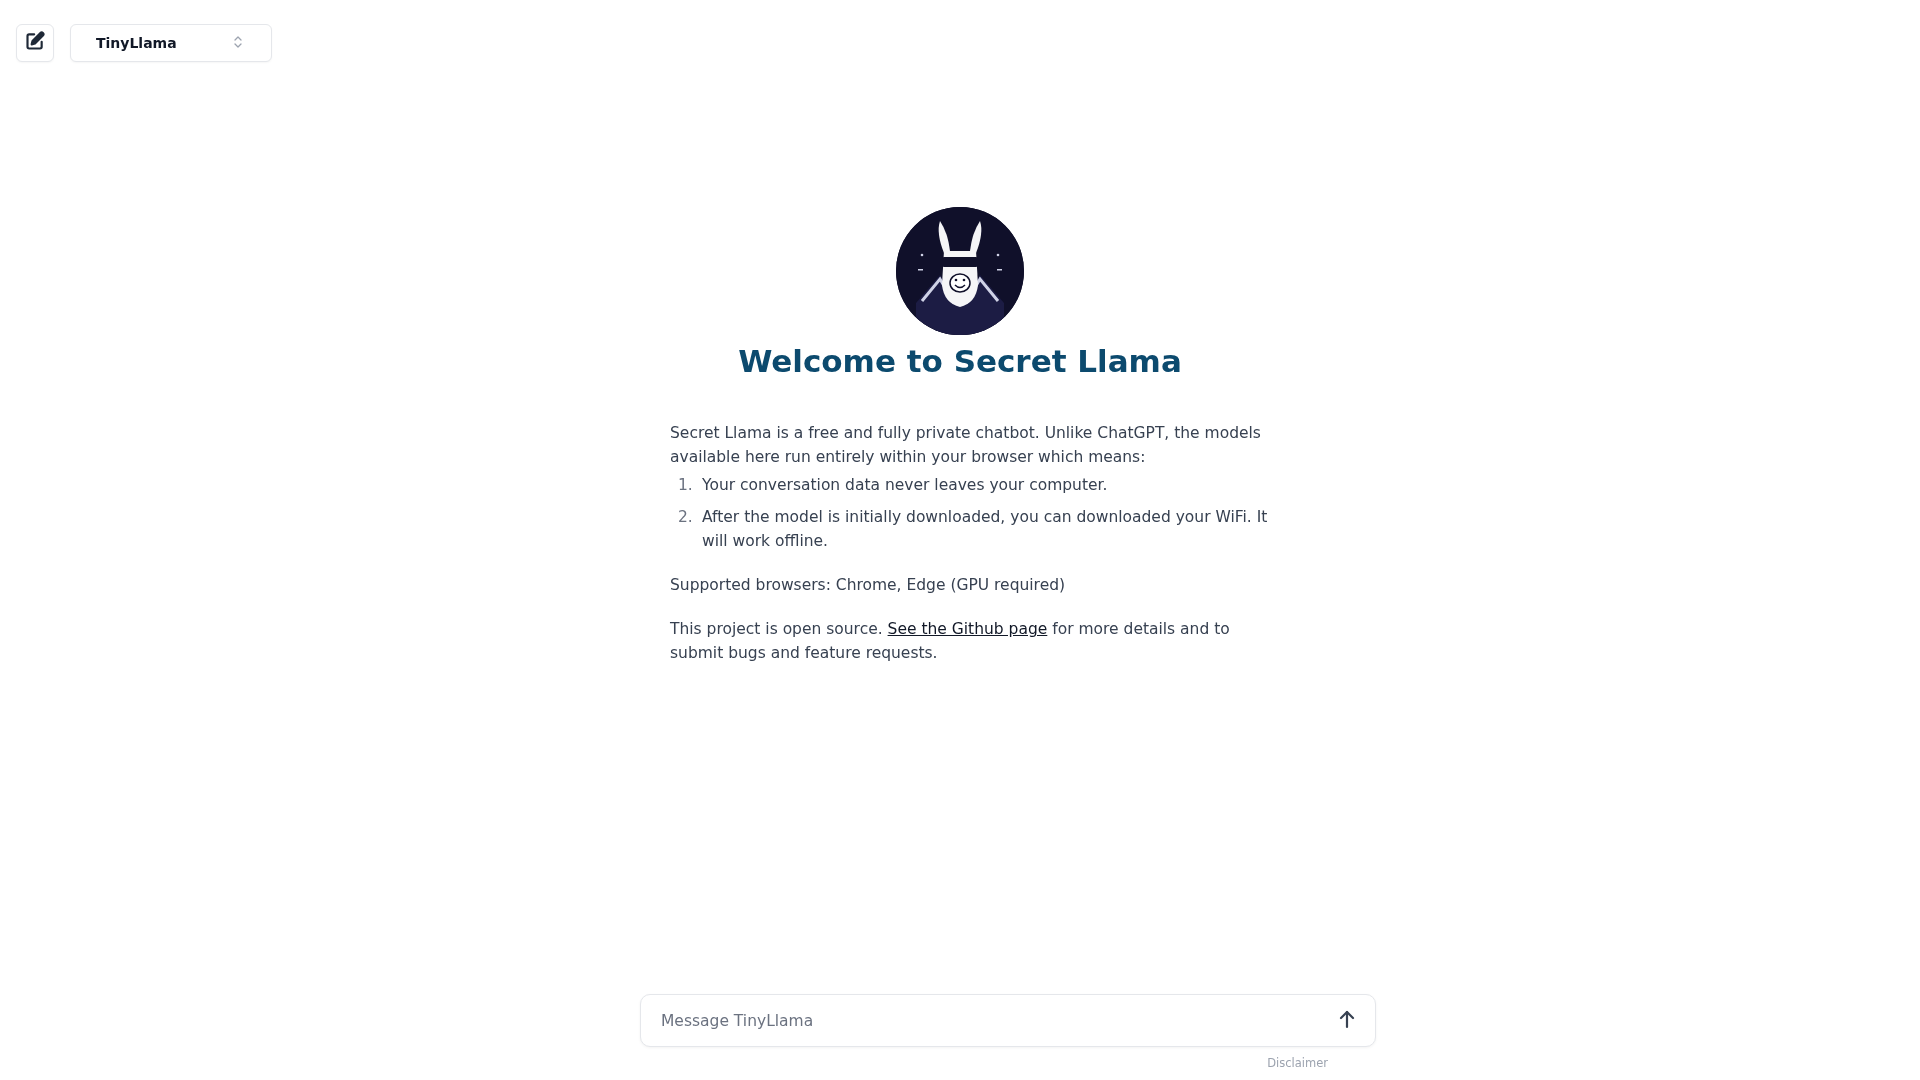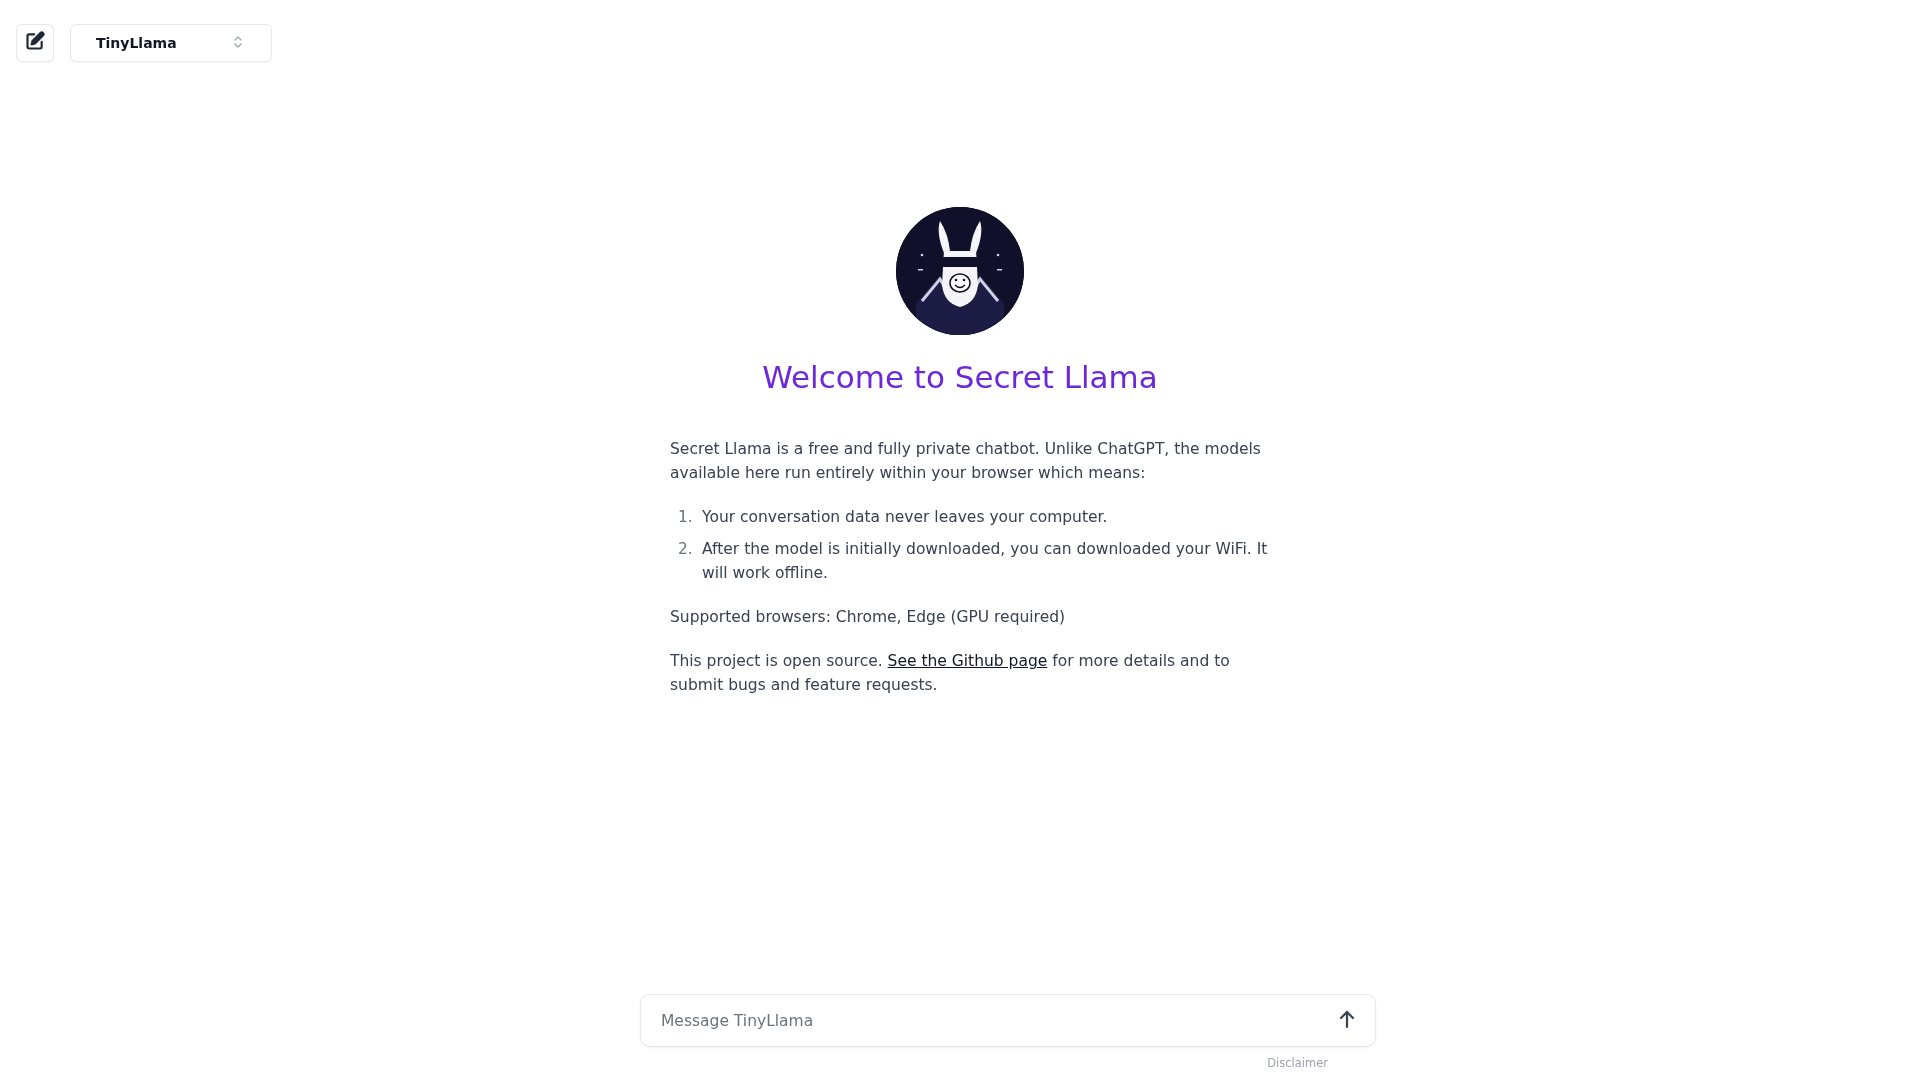--- a/index.html
+++ b/index.html
@@ -14,24 +14,24 @@
   }
   .model-select {
     width: 202px; height: 38px; border: 1px solid #e5e7eb; border-radius: 6px;
     display: flex; align-items: center; justify-content: space-between;
     padding: 0 28px 0 25px; background: #fff; box-shadow: 0 1px 2px rgba(0,0,0,0.04); cursor: pointer;
   }
   .model-select .label { font-weight: bold; font-size: 14px; color: #111827; }
 
   .welcome { position: absolute; left: 0; top: 207px; width: 1920px; display: flex; flex-direction: column; align-items: center; }
   .logo { width: 128px; height: 128px; border-radius: 50%; background: #10102a; overflow: hidden; }
-  .title { margin-top: 22px; font-size: 31px; font-weight: normal; color: #6d28d9; line-height: 40px; }
+  .title { margin-top: 6px; font-size: 31px; font-weight: bold; color: #0c4a6e; line-height: 40px; }
   .content { margin-top: 40px; width: 600px; margin-left: 20px; font-size: 15.5px; line-height: 24px; color: #374151; }
   .content p { margin-bottom: 20px; }
-  .content p.intro { margin-bottom: 20px; }
+  .content p.intro { margin-bottom: 4px; }
   .content ol { list-style: none; margin-bottom: 20px; }
   .content ol li { display: flex; margin-bottom: 8px; }
   .content ol li .num { width: 32px; padding-left: 8px; color: #6b7280; flex-shrink: 0; }
   .content a { color: #111827; }
 
   .composer { position: absolute; left: 592px; top: 994px; width: 736px; height: 53px;
     border: 1px solid #e5e7eb; border-radius: 10px; background: #fff;
     box-shadow: 0 1px 3px rgba(0,0,0,0.05); display: flex; align-items: center; padding: 0 14px 0 20px; margin-left: 48px; }
   .composer input { flex: 1; border: none; outline: none; font-size: 15.5px; font-family: "DejaVu Sans", "Liberation Sans", sans-serif; color: #111827; background: transparent; }
   .composer input::placeholder { color: #6b7280; }

